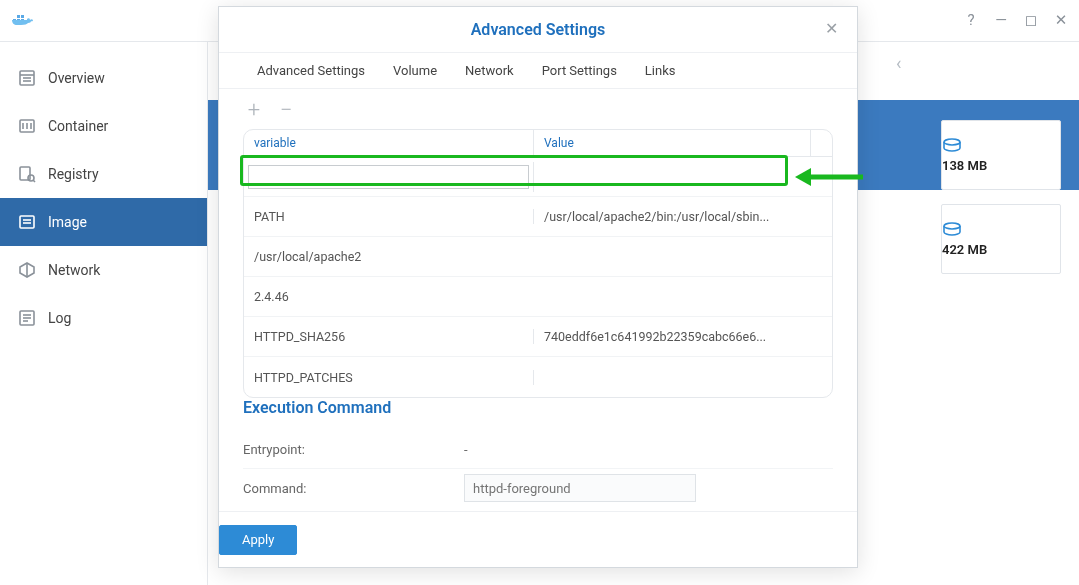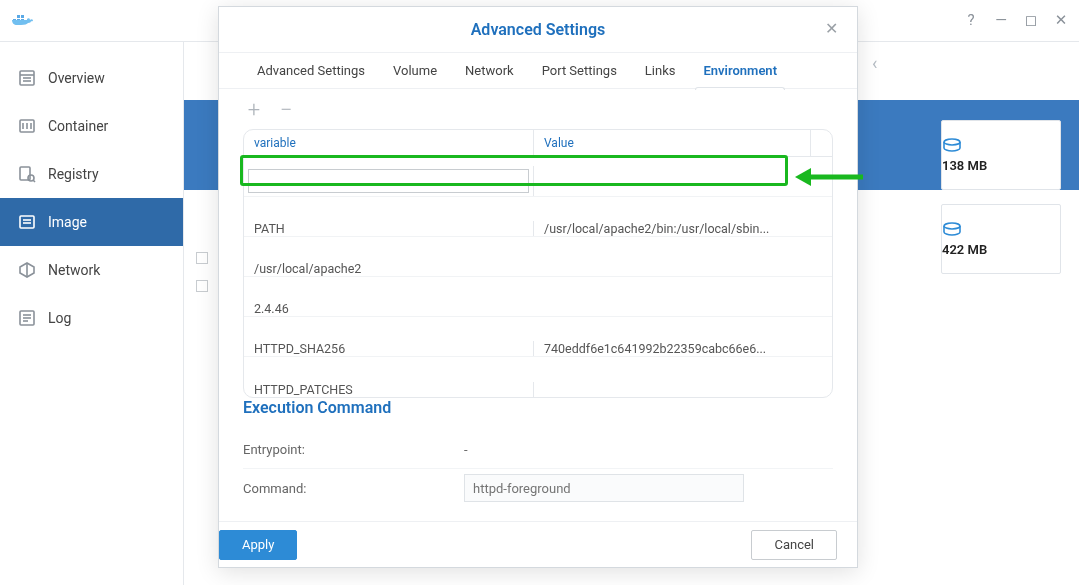--- a/index.html
+++ b/index.html
@@ -6,21 +6,21 @@
     body { background: #f5f6f7; width: 1079px; height: 585px; position: relative; overflow: hidden; }
 
     
     .titlebar { height: 42px; background: #fff; border-bottom: 1px solid #e5e8ec; display: flex; align-items: center; padding: 0 10px; position: relative; }
     .titlebar .logo { width: 24px; height: 24px; }
     .window-controls { position: absolute; right: 6px; top: 8px; display: flex; gap: 6px; }
     .window-controls .wc { width: 24px; height: 24px; display: flex; align-items: center; justify-content: center; color: #8a9199; cursor: pointer; font-size: 15px; }
 
     
     .main-wrap { display: flex; height: calc(585px - 42px); }
-    .sidebar { width: 184px; background: #fff; border-right: 1px solid #e5e8ec; padding-top: 12px; }
+    .sidebar { width: 208px; background: #fff; border-right: 1px solid #e5e8ec; padding-top: 12px; }
     .side-item { display: flex; align-items: center; height: 48px; padding-left: 18px; font-size: 14px; color: #444; cursor: pointer; gap: 12px; }
     .side-item.active { background: #2f6aa8; color: #fff; }
     .side-icon { width: 18px; height: 18px; flex-shrink: 0; }
 
     .content-area { flex: 1; position: relative; background: #fff; }
     .blue-strip { position: absolute; left: 0; top: 58px; height: 90px; width: 100%; background: #3b7abf; }
 
     
     .right-cards { position: absolute; right: 18px; top: 78px; width: 120px; }
     .img-card { background: #fff; border: 1px solid #e0e4e9; border-radius: 2px; height: 70px; margin-bottom: 14px; display: flex; flex-direction: column; justify-content: center; gap: 4px; }
@@ -51,34 +51,34 @@
     .row-actions { display: flex; gap: 10px; margin-bottom: 8px; }
     .row-actions .act { color: #aeb4bb; font-size: 22px; cursor: pointer; width: 22px; text-align: center; line-height: 22px; font-weight: 300; }
 
     .var-table { border: 1px solid #e5e8ec; border-radius: 10px; }
     .var-head { display: flex; font-size: 12px; color: #1f70bd; border-bottom: 1px solid #e5e8ec; }
     .var-head .c { padding: 6px 10px; }
     .col-var { width: 290px; border-right: 1px solid #e5e8ec; }
     .col-val { flex: 1; }
     .spacer-col { width: 22px; border-left: 1px solid #e5e8ec; }
 
-    .var-row { display: flex; font-size: 12.5px; color: #555; border-bottom: 1px solid #f1f3f5; height: 40px; align-items: flex-end; }
+    .var-row { display: flex; font-size: 12.5px; color: #555; border-bottom: 1px solid #f1f3f5; height: 40px; align-items: center; }
     .var-row .c { padding: 0 10px; overflow: hidden; text-overflow: ellipsis; white-space: nowrap; }
     .var-row.editing .c { padding: 3px 4px; }
     .var-row.editing input { width: 100%; height: 24px; border: 1px solid #c8ccd0; padding: 0 6px; font-size: 12.5px; outline: none; }
     .var-row.editing { position: relative; }
     .highlight-box { position: absolute; border: 3px solid #19b81f; pointer-events: none; border-radius: 3px; }
 
     .exec-section { }
     .exec-title { color: #1f70bd; font-size: 16px; font-weight: 600; margin-bottom: 14px; }
     .exec-row { display: flex; align-items: center; height: 38px; font-size: 13px; color: #666; border-bottom: 1px solid #f2f4f6; gap: 45px; }
     .exec-row .lbl { width: 176px; }
-    .exec-row input { width: 280px; height: 28px; border: 1px solid #dfe3e7; background: #fafbfc; padding: 0 8px; font-size: 13px; color: #9aa0a6; }
-
-    .dlg-footer { height: 46px; border-top: 1px solid #eef0f3; display: flex; align-items: center; justify-content: space-between; padding-right: 20px; gap: 20px; }
+    .exec-row input { width: 232px; height: 28px; border: 1px solid #dfe3e7; background: #fafbfc; padding: 0 8px; font-size: 13px; color: #9aa0a6; }
+
+    .dlg-footer { height: 56px; border-top: 1px solid #eef0f3; display: flex; align-items: center; justify-content: flex-start; padding-right: 20px; gap: 20px; }
     .btn { height: 30px; padding: 0 22px; font-size: 13px; border: 1px solid #c8ccd0; background: #fff; color: #444; cursor: pointer; border-radius: 2px; }
     .btn.primary { background: #2d8bd6; border-color: #2d8bd6; color: #fff; }
 
     
     .arrow-annot { position: absolute; left: 795px; top: 162px; z-index: 20; pointer-events: none; }
   </style>
 </head>
 <body>
 
 <div class="titlebar">
@@ -189,21 +189,20 @@
   <div class="dlg-header">
     <div class="dlg-title">Advanced Settings</div>
     <div class="dlg-close">✕</div>
   </div>
   <div class="dlg-tabs">
     <div class="dlg-tab">Advanced Settings</div>
     <div class="dlg-tab">Volume</div>
     <div class="dlg-tab">Network</div>
     <div class="dlg-tab">Port Settings</div>
     <div class="dlg-tab">Links</div>
-    <div class="dlg-tab active">Environment</div>
   </div>
   <div class="dlg-body">
     <div class="row-actions">
       <div class="act">+</div>
       <div class="act">−</div>
     </div>
     <div class="var-table">
       <div class="var-head">
         <div class="c col-var">variable</div>
         <div class="c col-val">Value</div>
@@ -241,20 +240,19 @@
         <div>-</div>
       </div>
       <div class="exec-row" style="border-bottom:none">
         <div class="lbl">Command:</div>
         <input placeholder="httpd-foreground" style="">
       </div>
     </div>
   </div>
   <div class="dlg-footer">
     <button class="btn primary">Apply</button>
-    <button class="btn">Cancel</button>
   </div>
 </div>
 
 <svg class="arrow-annot" width="70" height="30" viewBox="0 0 70 30">
   <line x1="68" y1="15" x2="12" y2="15" stroke="#19b81f" stroke-width="5"></line>
   <polygon points="0,15 16,6 16,24" fill="#19b81f"></polygon>
 </svg>
 
 </body></html>

